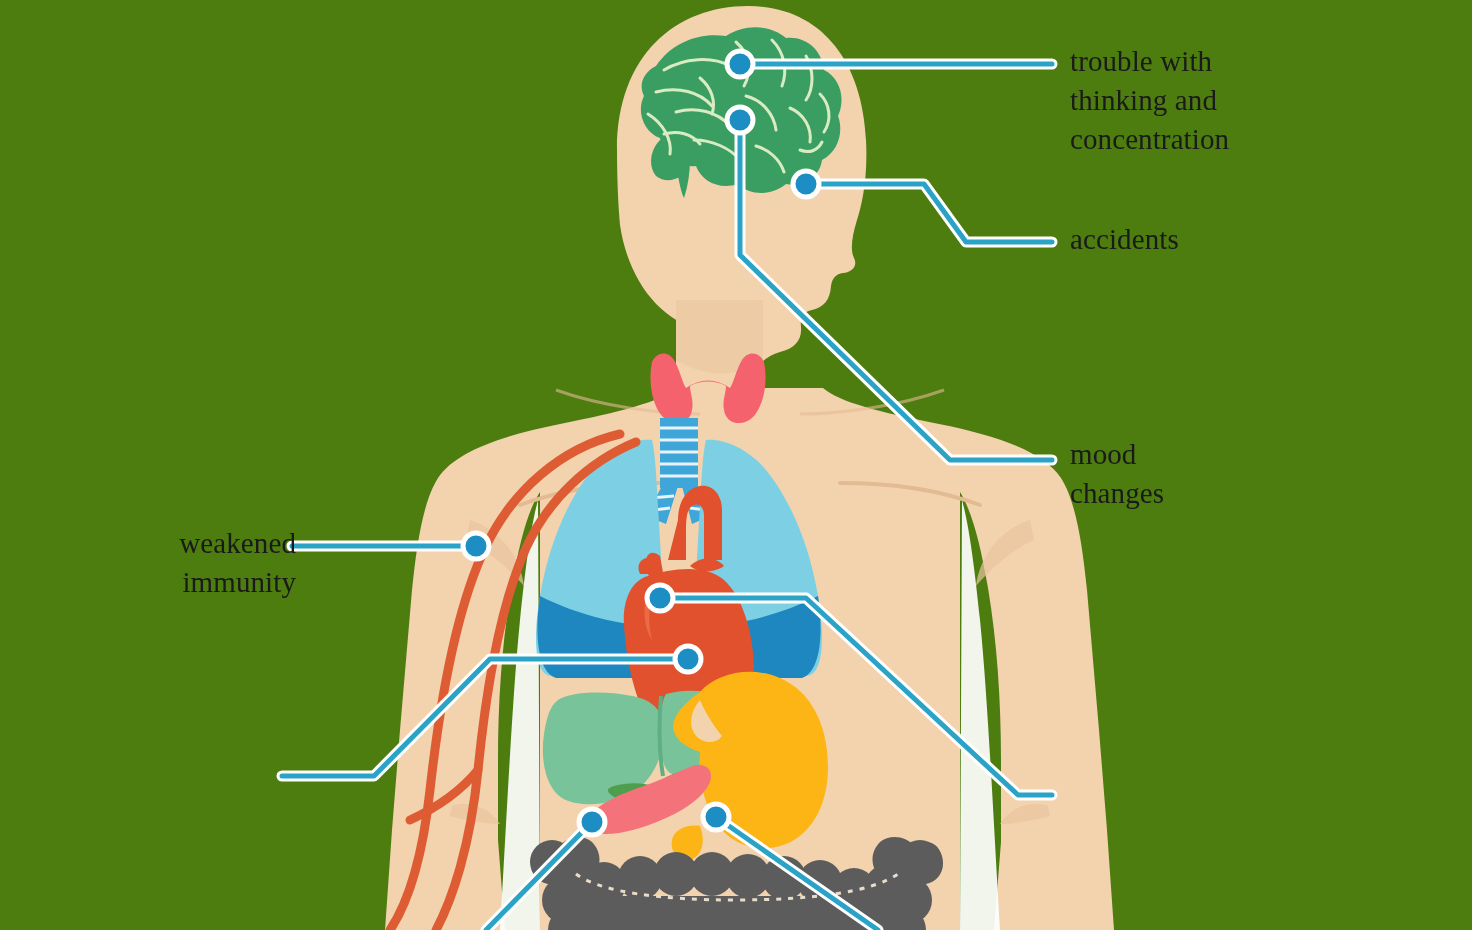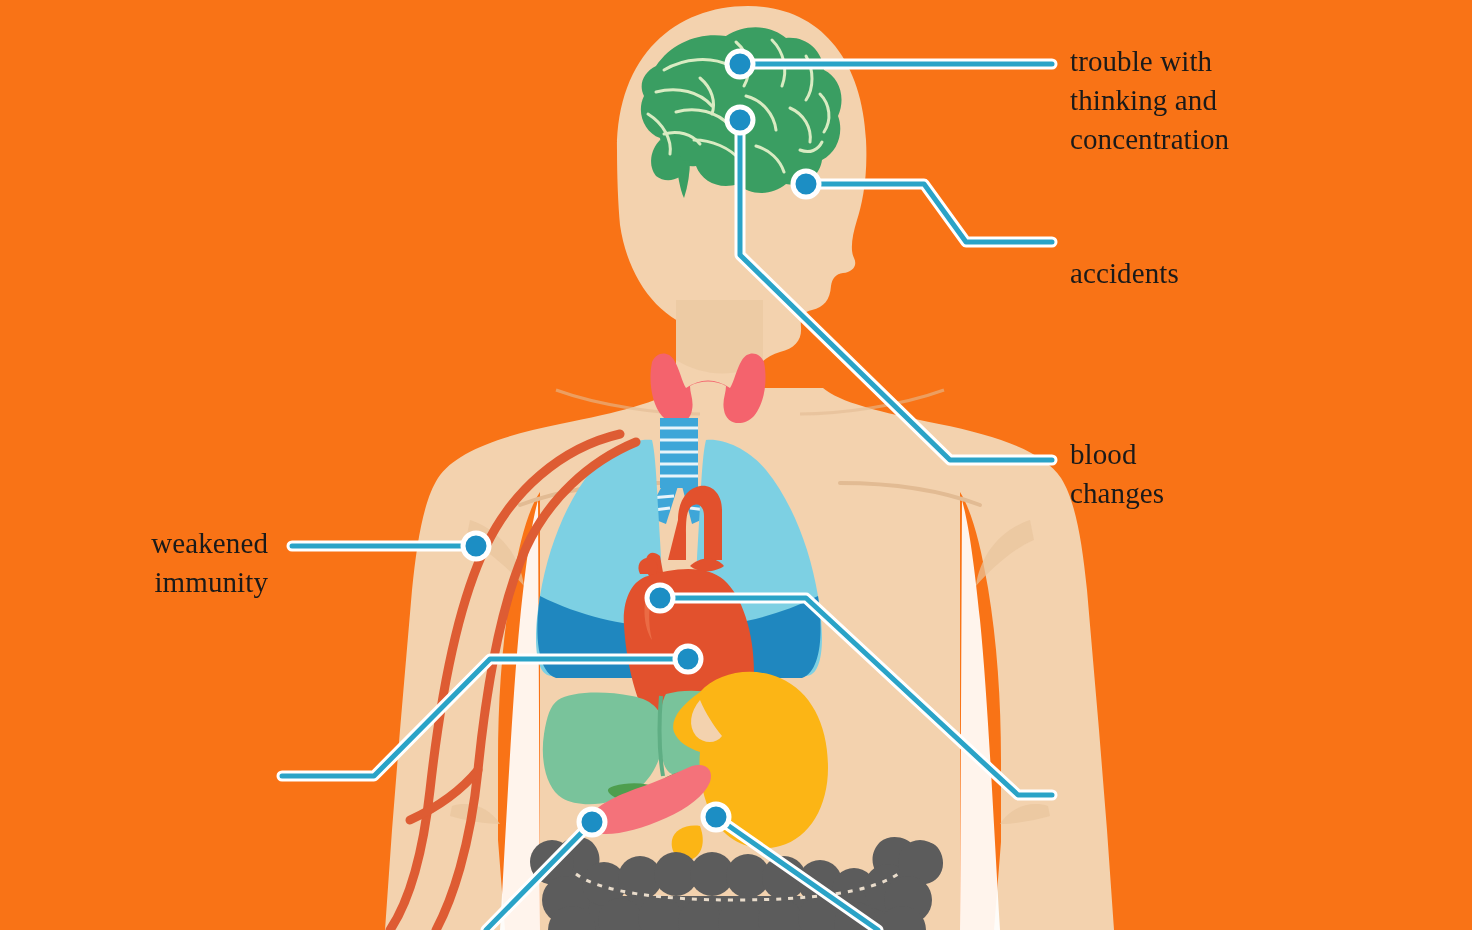--- a/index.html
+++ b/index.html
@@ -7,40 +7,41 @@
     padding: 0;
     background: #ffffff;
   }
   body {
     font-family: "Liberation Serif", "DejaVu Serif", serif;
   }
   #stage {
     position: relative;
     width: 1472px;
     height: 930px;
-    background: #f97316;
+    background: #4d7c0f;
     overflow: hidden;
   }
   #figure-svg {
     position: absolute;
     left: 0;
     top: 0;
     width: 1472px;
     height: 930px;
   }
   .callout-label {
     position: absolute;
     color: #1a1a1a;
     font-size: 29px;
     line-height: 39px;
     letter-spacing: 0.1px;
     white-space: pre-line;
   }
   .callout-label.left {
     text-align: right;
+    padding-left: 28px;
   }
   .callout-label.right {
     text-align: left;
   }
 </style>
 </head>
 <body>
 
 <div id="stage">
 
@@ -290,23 +291,23 @@
         </g>
       </g>
 
     </g>
   </svg>
 
   <div class="callout-label right" style="left:1070px; top:42px; width:330px;">trouble with
 thinking and
 concentration</div>
 
-  <div class="callout-label right" style="left:1070px; top:220px; width:330px;margin-top:34px;">accidents</div>
-
-  <div class="callout-label right" style="left:1070px; top:435px; width:330px;">blood
+  <div class="callout-label right" style="left:1070px; top:220px; width:330px;">accidents</div>
+
+  <div class="callout-label right" style="left:1070px; top:435px; width:330px;">mood
 changes</div>
 
 
   <div class="callout-label left" style="left:0px; top:524px; width:268px;">weakened
 immunity</div>
 
 
 </div>
 
 </body></html>

